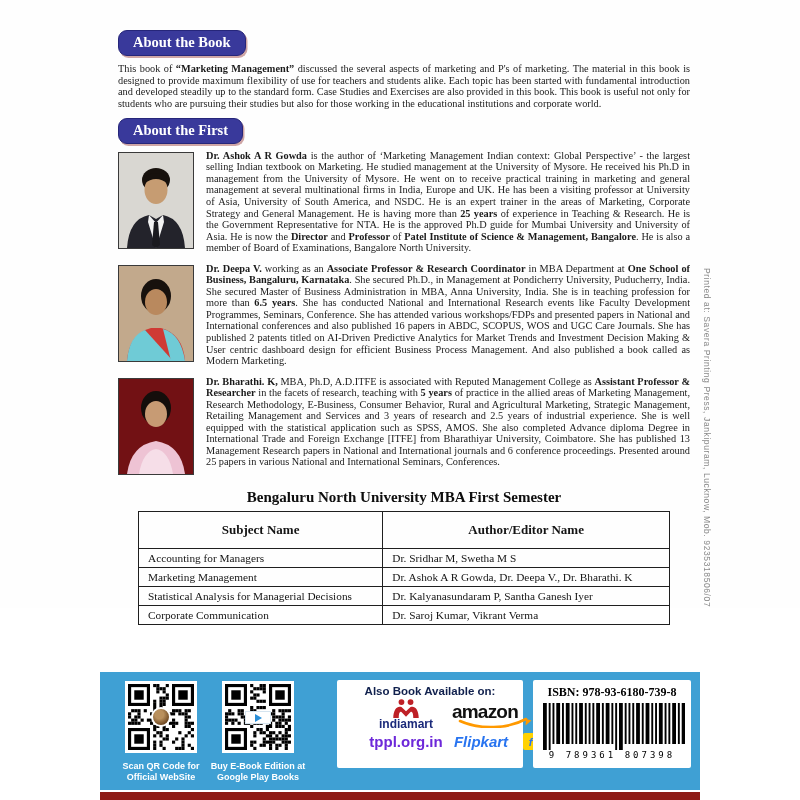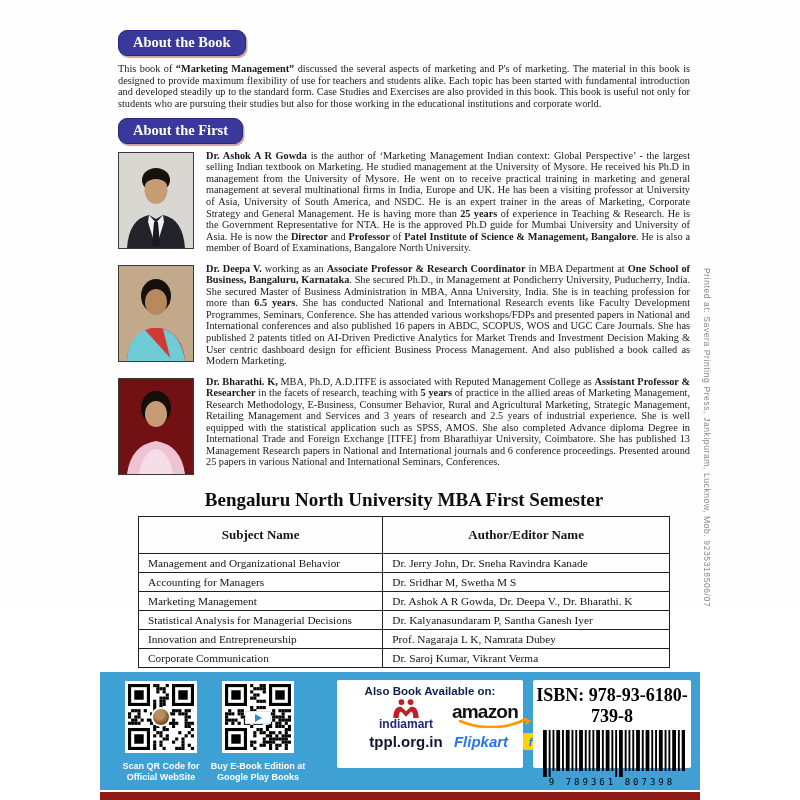--- a/index.html
+++ b/index.html
@@ -7,21 +7,21 @@
   .cover{position:relative;width:800px;height:608px;background:#fefefe;}
   .content{position:absolute;left:118px;top:30px;width:572px;}
   .badge{display:inline-block;background:#39399B;color:#fff;font-weight:bold;font-size:14.5px;
          padding:3px 14px 4px;border-radius:9px;border:1px solid #26267a;
          box-shadow:1.5px 2px 0 rgba(150,60,60,.45);}
   .para{margin:7px 0 8px;font-size:10.3px;line-height:11.7px;text-align:justify;color:#1a1a1a;}
   .b{font-weight:bold;}
   .author{margin:6px 0 9px;overflow:hidden;}
   .photo{float:left;width:74px;height:95px;margin:2px 12px 0 0;border:1px solid #3a3a3a;background:#ddd;}
   .bio{margin:0;font-size:10.3px;line-height:11.55px;text-align:justify;color:#1a1a1a;}
-  .tbl-title{margin:14px 0 5px;text-align:center;font-size:19px;font-weight:bold;color:#0d0d0d;}
+  .tbl-title{margin:14px 0 5px;text-align:center;font-size:15px;font-weight:bold;color:#0d0d0d;}
   table{border-collapse:collapse;margin:0 auto;width:532px;}
   th,td{border:1.4px solid #1f1f1f;font-size:11.3px;padding:3px 9px;color:#141414;}
   th{font-size:13px;text-align:center;padding:10px;}
   td.subject{width:46%;}
   
   .band{position:absolute;left:100px;top:672px;width:600px;height:118px;background:#3FA0D4;}
   .maroon-strip{position:absolute;left:100px;top:792px;width:600px;height:8px;background:#8E1B15;}
   .qr-wrap{position:absolute;top:9px;text-align:center;}
   #qr-wrap-1{left:16px;width:90px;}
   #qr-wrap-2{left:110px;width:96px;}
@@ -33,26 +33,26 @@
       display:flex;align-items:center;justify-content:center;box-sizing:border-box;}
   .play-tri{width:0;height:0;border-left:7px solid #2a8fd8;border-top:4.5px solid transparent;border-bottom:4.5px solid transparent;}
   .qr-caption{margin-top:4px;color:#ffffff;font:bold 9px/10.5px "Liberation Sans",sans-serif;}
   .wbox{position:absolute;top:8px;background:#ffffff;border-radius:2px;box-sizing:border-box;}
   #available-box{left:237px;width:186px;height:88px;}
   #isbn-box{left:433px;width:158px;height:88px;}
   .avail-title{font:bold 11.5px "Liberation Sans",sans-serif;color:#10204d;text-align:center;margin-top:5px;}
   .vendor-grid{display:grid;grid-template-columns:88px 92px;justify-content:center;align-items:center;justify-items:center;margin-top:1px;row-gap:2px;padding-left:44px;}
   .indiamart{display:flex;flex-direction:column;align-items:center;line-height:1;}
   .indiamart-text{font:bold 12px "Liberation Sans",sans-serif;color:#1b2a7a;margin-top:-1px;}
-  .tppl-text{font:bold 15px "Liberation Sans",sans-serif;color:#0f172a;}
+  .tppl-text{font:bold 15px "Liberation Sans",sans-serif;color:#6d28d9;}
   .flipkart{display:flex;align-items:center;gap:15px;}
   .fk-text{font:bold italic 15px "Liberation Sans",sans-serif;color:#2874F0;}
   .fk-bag{width:15px;height:17px;background:#FFD202;border-radius:2px;display:flex;align-items:center;justify-content:center;
           font:bold italic 11px "Liberation Sans",sans-serif;color:#2874F0;}
-  .isbn-label{font-weight:bold;font-size:18px;text-align:center;margin-top:5px;color:#000;}
+  .isbn-label{font-weight:bold;font-size:12px;text-align:center;margin-top:5px;color:#000;}
   #barcode{display:block;margin:3px auto 0;}
   .bc-digits{font:9px "DejaVu Sans Mono",monospace;color:#000;text-align:center;letter-spacing:3px;margin-top:-1px;}
   .side-note{position:absolute;right:88px;top:268px;writing-mode:vertical-rl;
              font:8.5px "Liberation Sans",sans-serif;color:#8a8a8a;letter-spacing:.6px;}
 </style>
 </head>
 <body>
 
 <div class="cover">
   <div class="content">
@@ -102,38 +102,30 @@
 
     <table>
       <thead>
         <tr>
           <th>Subject Name</th>
           <th>Author/Editor Name</th>
         </tr>
       </thead>
       <tbody>
         <tr>
-            <td class="subject">Management and Organizational Behavior</td>
-            <td>Dr. Jerry John, Dr. Sneha Ravindra Kanade</td>
-          </tr>
-        <tr>
             <td class="subject">Accounting for Managers</td>
             <td>Dr. Sridhar M, Swetha M S</td>
           </tr>
         <tr>
             <td class="subject">Marketing Management</td>
             <td>Dr. Ashok A R Gowda, Dr. Deepa V., Dr. Bharathi. K</td>
           </tr>
         <tr>
             <td class="subject">Statistical Analysis for Managerial Decisions</td>
             <td>Dr. Kalyanasundaram P, Santha Ganesh Iyer</td>
-          </tr>
-        <tr>
-            <td class="subject">Innovation and Entrepreneurship</td>
-            <td>Prof. Nagaraja L K, Namrata Dubey</td>
           </tr>
         <tr>
             <td class="subject">Corporate Communication</td>
             <td>Dr. Saroj Kumar, Vikrant Verma</td>
           </tr>
       </tbody>
     </table>
   </div>
 
   <div class="side-note">Printed at: Savera Printing Press, Jankipuram, Lucknow, Mob. 9235318506/07</div>

